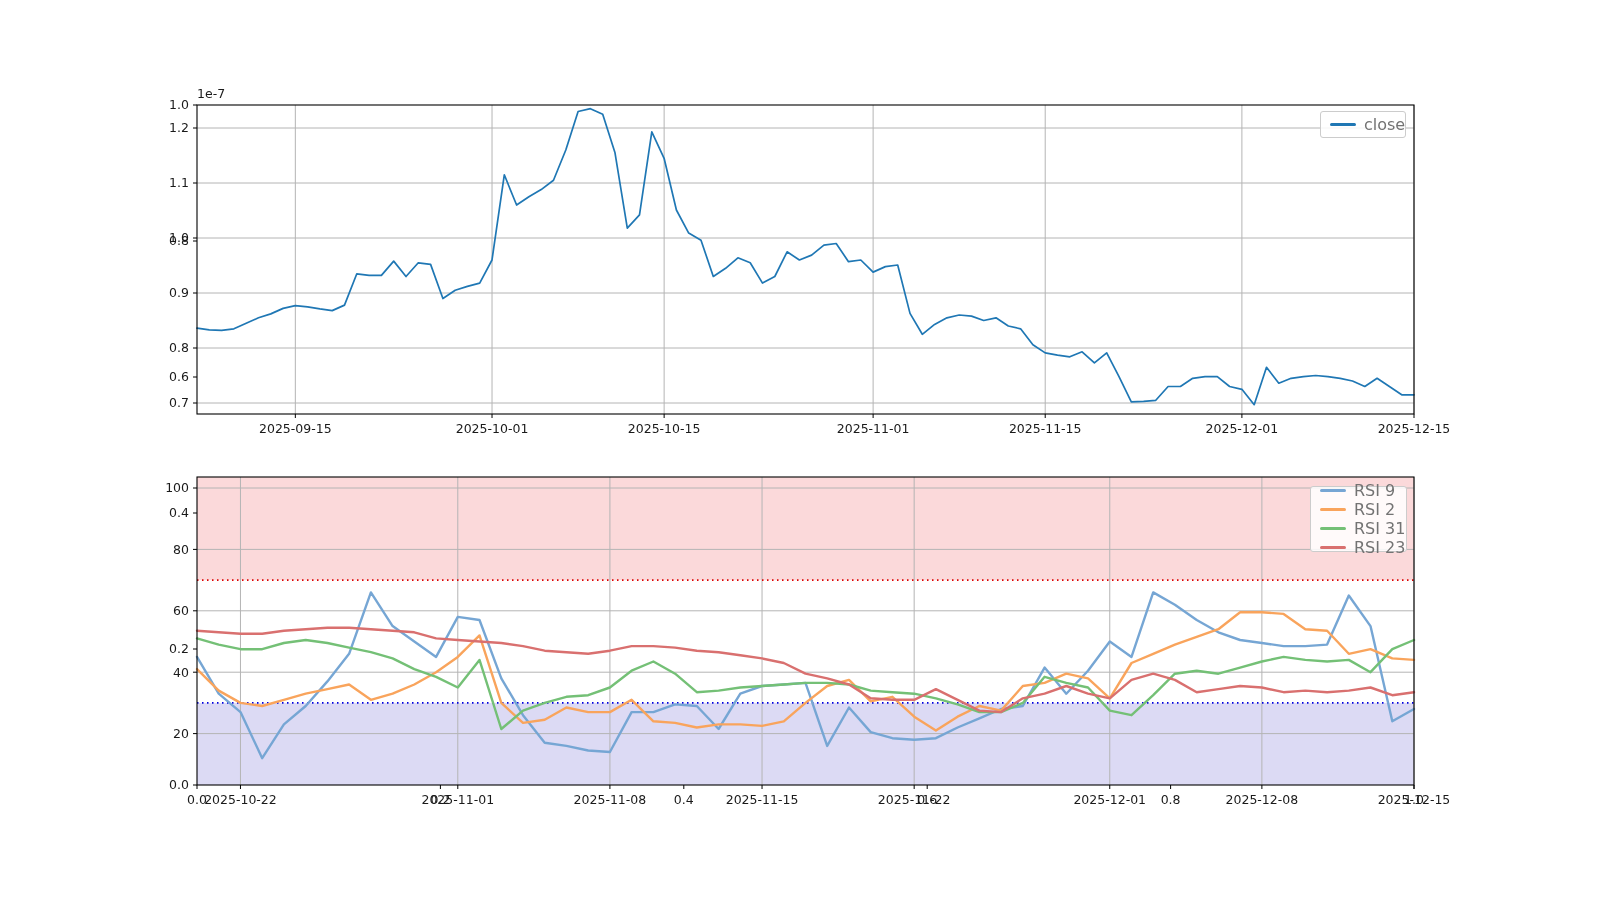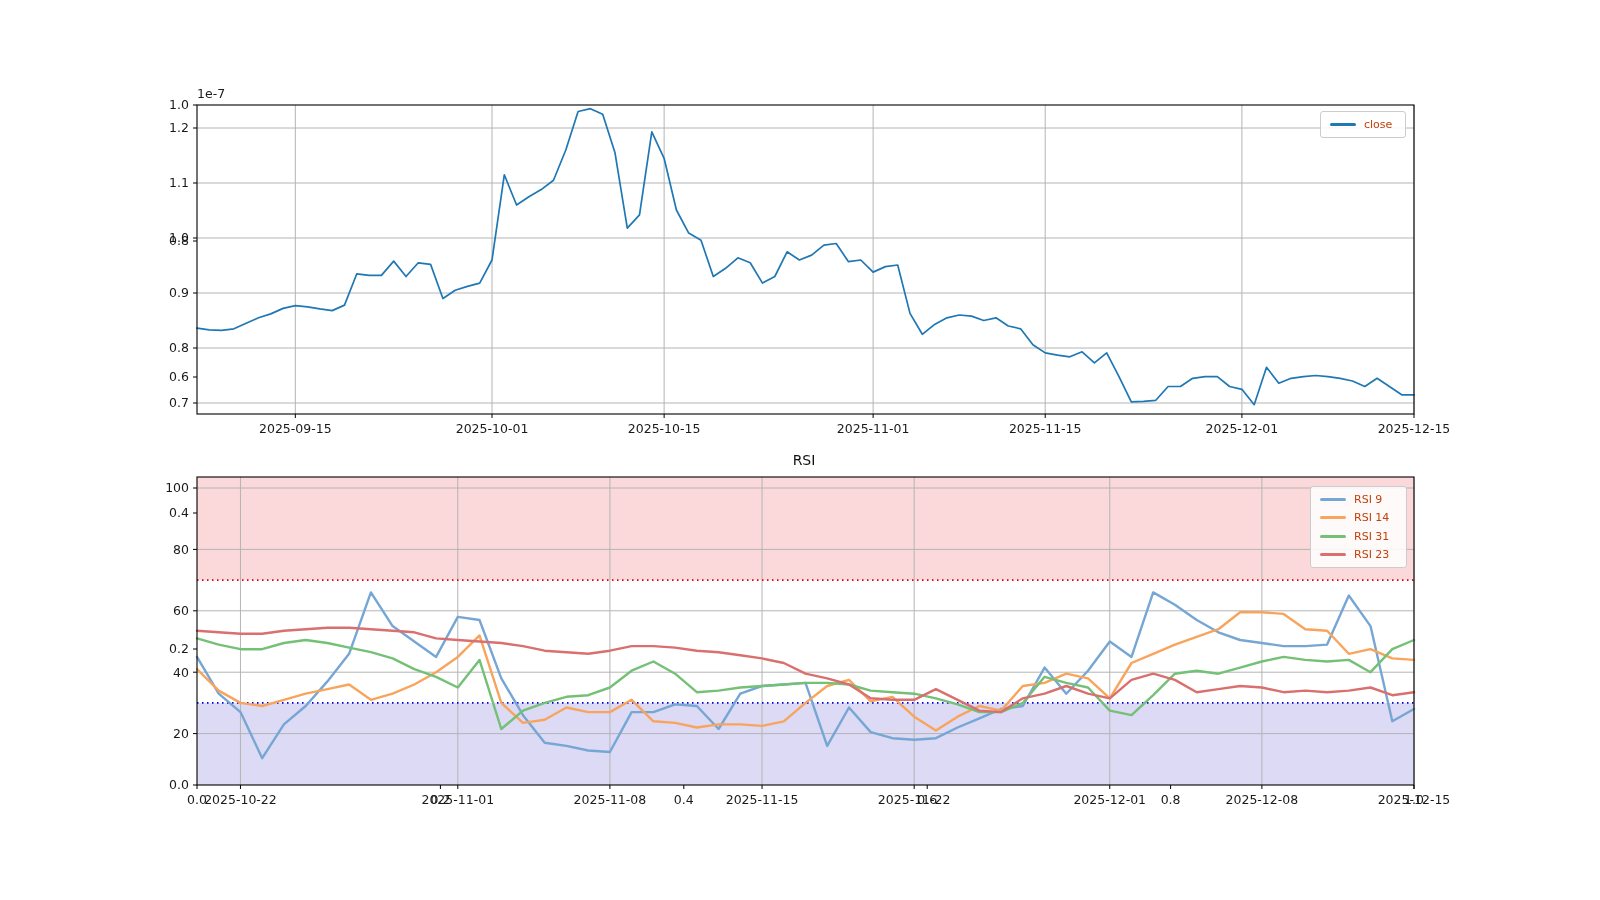--- a/index.html
+++ b/index.html
@@ -8,23 +8,23 @@
   #fig{position:absolute;left:0;top:0;}
   .overlay{position:absolute;}
   .watermark{left:604px;top:425px;width:400px;text-align:center;font-size:28px;
              color:#858585;letter-spacing:1px;}
   .rsi-title{left:604px;top:452px;width:400px;text-align:center;font-size:14px;color:#111;}
   .legend{position:absolute;background:rgba(255,255,255,0.85);border:1px solid #cccccc;
           border-radius:3px;display:flex;flex-direction:column;justify-content:center;
           padding:3px 9px;box-sizing:border-box;}
   .legend-item{display:flex;align-items:center;height:20px;}
   .legend-swatch{width:26px;height:3px;border-radius:1.5px;margin-right:8px;flex:0 0 auto;}
-  .legend-label{font-size:11px;color:#c2410c;white-space:nowrap;}
+  .legend-label{font-size:16px;color:#737373;white-space:nowrap;}
   #legend-price{left:1320px;top:111px;width:86px;height:27px;}
-  #legend-rsi{left:1310px;top:486px;width:97px;height:82px;}
+  #legend-rsi{left:1310px;top:486px;width:97px;height:66px;}
 </style>
 </head>
 <body>
 
 <div id="canvas">
   <svg id="fig" width="1600" height="900">
       <line x1="295.34343434343435" y1="105" x2="295.34343434343435" y2="414" stroke="#b4b4b4" stroke-width="1"></line>
       <line x1="492.030303030303" y1="105" x2="492.030303030303" y2="414" stroke="#b4b4b4" stroke-width="1"></line>
       <line x1="664.1313131313132" y1="105" x2="664.1313131313132" y2="414" stroke="#b4b4b4" stroke-width="1"></line>
       <line x1="873.1111111111111" y1="105" x2="873.1111111111111" y2="414" stroke="#b4b4b4" stroke-width="1"></line>
@@ -133,37 +133,36 @@
       <line x1="683.8" y1="785" x2="683.8" y2="789" stroke="#000000" stroke-width="1"></line>
       <text x="683.8" y="804" text-anchor="middle" font-size="12.5" fill="#1a1a1a" font-family="&quot;DejaVu Sans&quot;,&quot;Liberation Sans&quot;,sans-serif">0.4</text>
       <line x1="927.1999999999999" y1="785" x2="927.1999999999999" y2="789" stroke="#000000" stroke-width="1"></line>
       <text x="927.1999999999999" y="804" text-anchor="middle" font-size="12.5" fill="#1a1a1a" font-family="&quot;DejaVu Sans&quot;,&quot;Liberation Sans&quot;,sans-serif">0.6</text>
       <line x1="1170.6" y1="785" x2="1170.6" y2="789" stroke="#000000" stroke-width="1"></line>
       <text x="1170.6" y="804" text-anchor="middle" font-size="12.5" fill="#1a1a1a" font-family="&quot;DejaVu Sans&quot;,&quot;Liberation Sans&quot;,sans-serif">0.8</text>
       <line x1="1414" y1="785" x2="1414" y2="789" stroke="#000000" stroke-width="1"></line>
       <text x="1414" y="804" text-anchor="middle" font-size="12.5" fill="#1a1a1a" font-family="&quot;DejaVu Sans&quot;,&quot;Liberation Sans&quot;,sans-serif">1.0</text>
     </svg>
 
-  <div class="overlay rsi-title">RSI</div>
 
   <div class="legend" id="legend-price">
     <div class="legend-item">
       <span class="legend-swatch" id="sw-close" style="background: rgb(31, 119, 180);"></span>
       <span class="legend-label">close</span>
     </div>
   </div>
 
   <div class="legend" id="legend-rsi">
     <div class="legend-item">
       <span class="legend-swatch" id="sw-rsi9" style="background: rgb(118, 166, 212);"></span>
       <span class="legend-label">RSI 9</span>
     </div>
     <div class="legend-item">
       <span class="legend-swatch" id="sw-rsi14" style="background: rgb(249, 164, 92);"></span>
-      <span class="legend-label">RSI 14</span>
+      <span class="legend-label">RSI 2</span>
     </div>
     <div class="legend-item">
       <span class="legend-swatch" id="sw-rsi22" style="background: rgb(116, 192, 118);"></span>
       <span class="legend-label">RSI 31</span>
     </div>
     <div class="legend-item">
       <span class="legend-swatch" id="sw-rsi42" style="background: rgb(217, 112, 111);"></span>
       <span class="legend-label">RSI 23</span>
     </div>
   </div>

